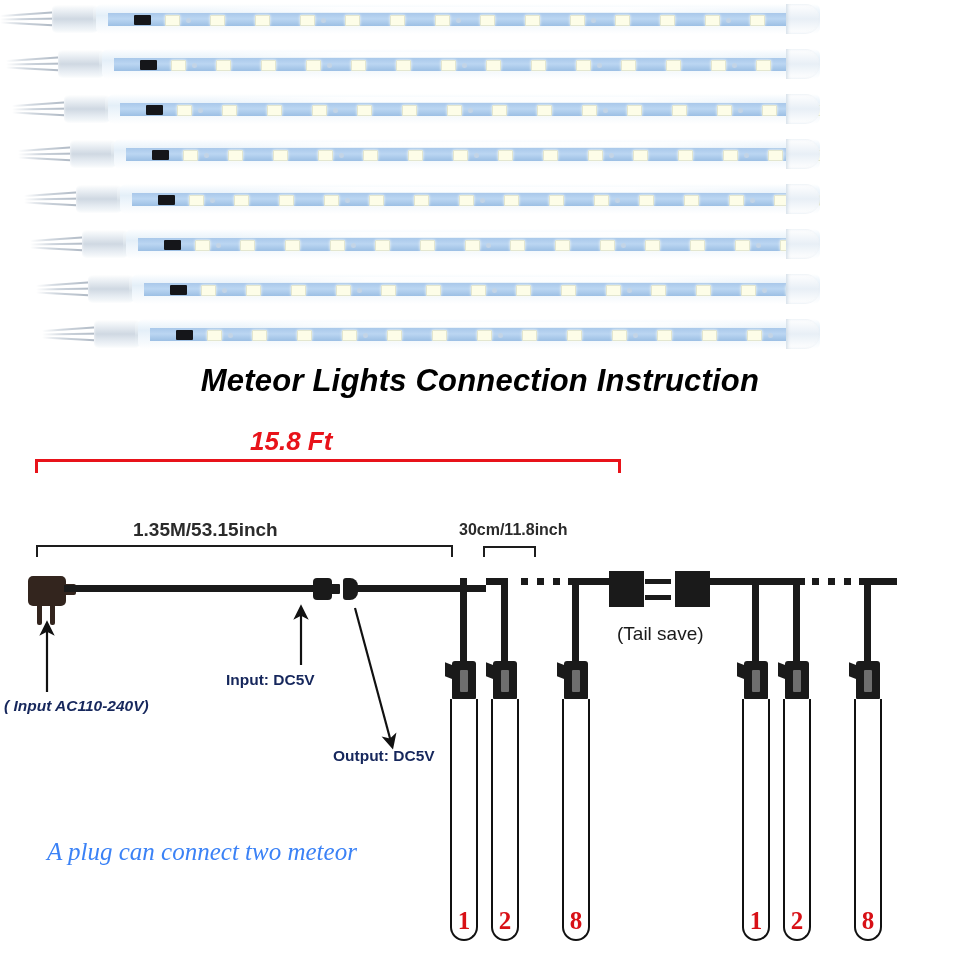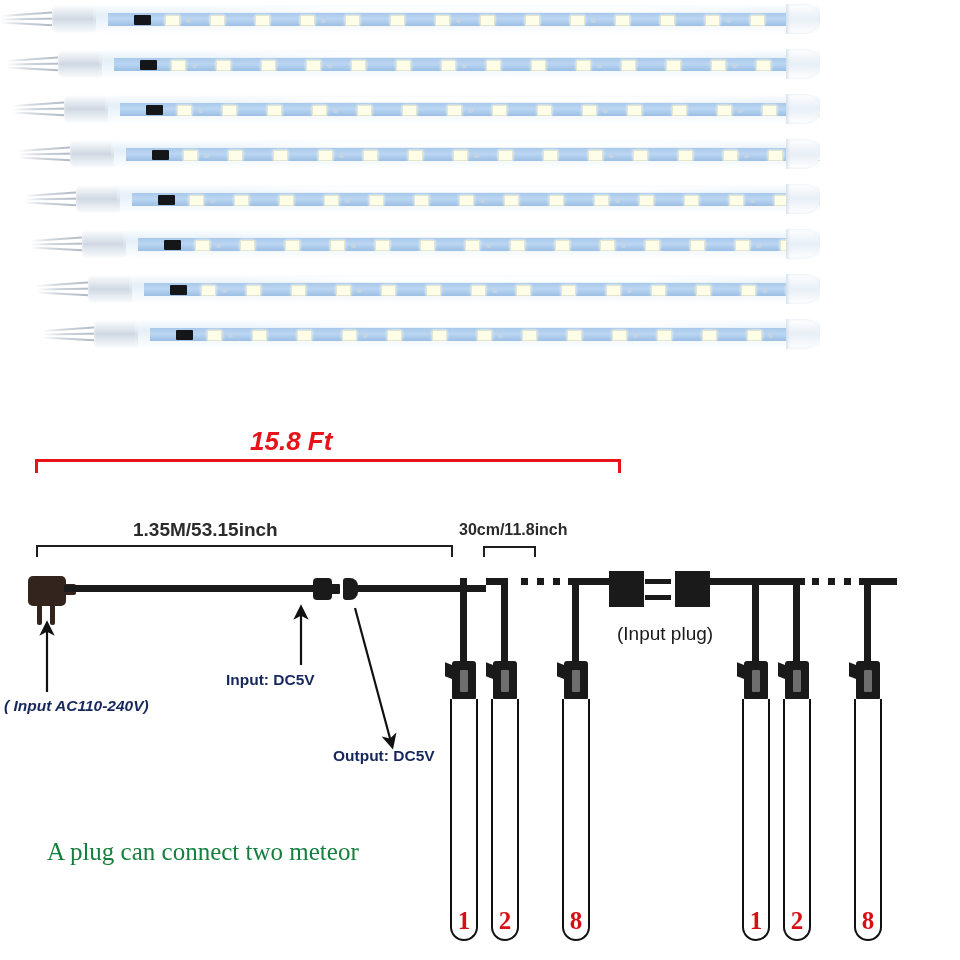--- a/index.html
+++ b/index.html
@@ -378,23 +378,24 @@
     white-space: nowrap;
   }
 
   
   #caption {
     position: absolute;
     left: 47px;
     top: 834px;
     width: 400px;
     font-family: "Liberation Serif", serif;
+    font-style: italic;
     font-size: 25px;
     line-height: 1.42;
-    color: #15803d;
+    color: #3b82f6;
   }
   #caption div { white-space: nowrap; }
   #caption .ln2, #caption .ln3 { padding-left: 22px; }
 </style>
 </head>
 <body>
 
 <div id="page">
 
   <div id="tube-photos">
@@ -662,20 +663,21 @@
             <div class="led" style="left: 552px;"></div>
             <div class="led" style="left: 597px;"></div>
             <div class="resistor" style="left: 618px;"></div>
             <div class="led" style="left: 642px;"></div>
           </div>
           <div class="glare" style="width: 532px;"></div>
         </div>
       </div>
     </div>
 
+  <div id="main-title">Meteor Lights Connection Instruction</div>
 
   <div id="ft-label">15.8 Ft</div>
   <div id="ft-bracket"></div>
 
   <div id="m135-label">1.35M/53.15inch</div>
   <div id="m135-bracket"></div>
   <div id="cm30-label">30cm/11.8inch</div>
   <div id="cm30-bracket"></div>
 
   <div id="wiring">
@@ -750,20 +752,20 @@
         </marker>
       </defs>
       <line x1="47" y1="692" x2="47" y2="628" stroke="#111111" stroke-width="2.2" marker-end="url(#ah)"></line>
       <line x1="301" y1="665" x2="301" y2="612" stroke="#111111" stroke-width="2.2" marker-end="url(#ah)"></line>
       <line x1="355" y1="608" x2="391" y2="742" stroke="#111111" stroke-width="2.2" marker-end="url(#ah)"></line>
     </svg>
 
     <div id="label-input-ac">( Input AC110-240V)</div>
     <div class="callout" id="label-output">Input: DC5V</div>
     <div class="callout" id="label-input-dc">Output: DC5V</div>
-    <div id="label-tail-plug">(Input plug)</div>
+    <div id="label-tail-plug">(Tail save)</div>
   </div>
 
   <div id="caption">
     <div class="ln1">A plug can connect two meteor</div>
   </div>
 
 </div>
 
 </body></html>

